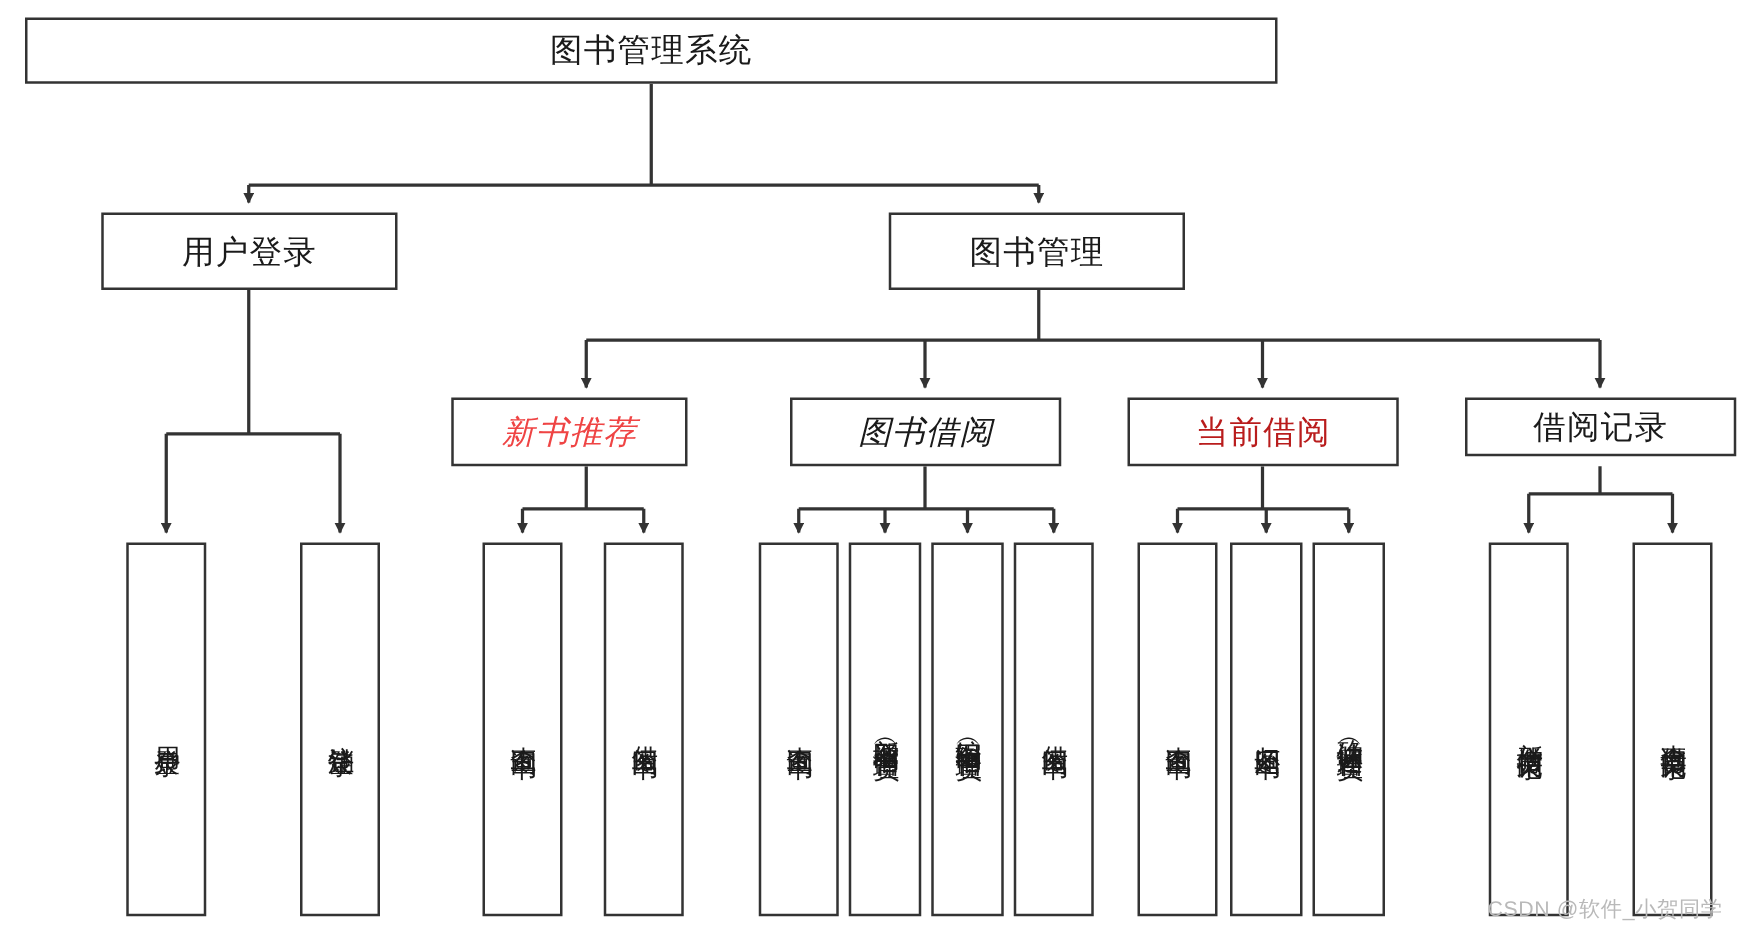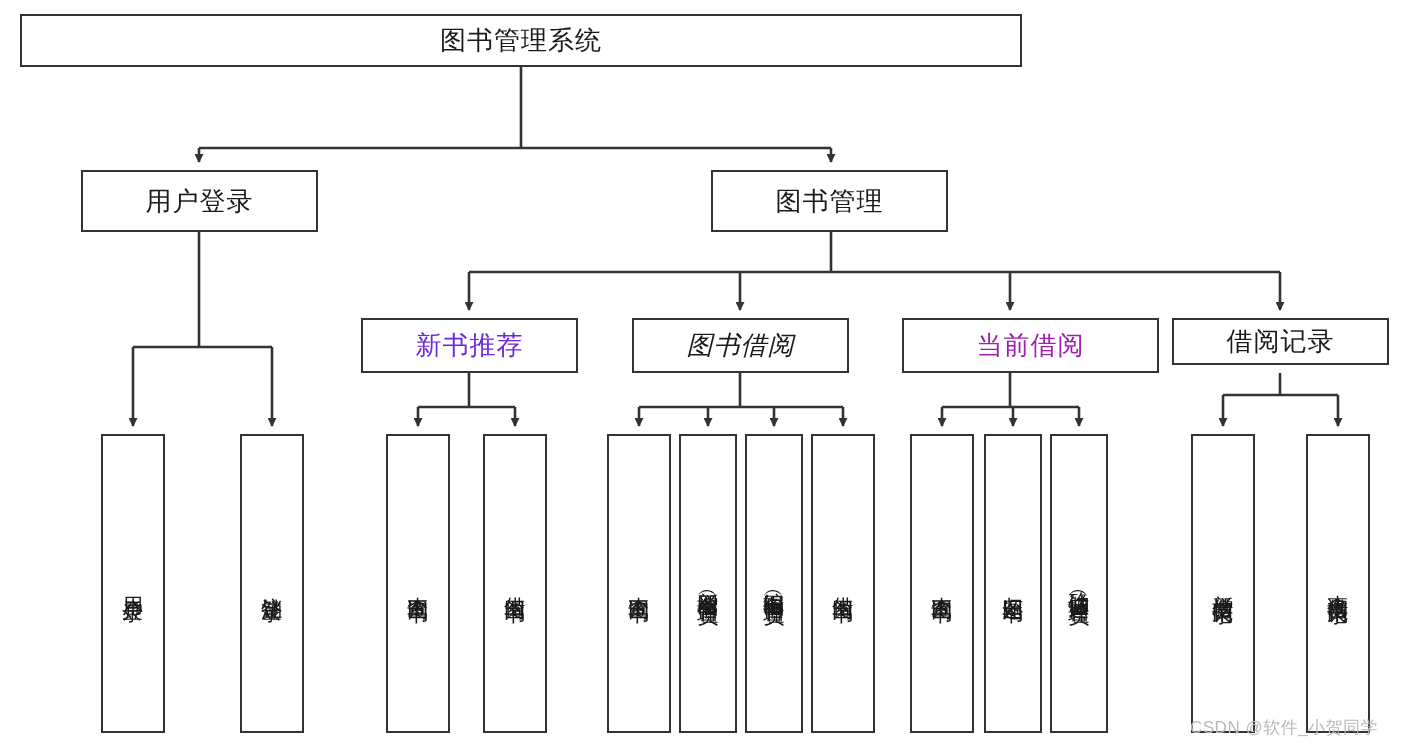--- a/index.html
+++ b/index.html
@@ -122,27 +122,27 @@
     <span class="lbl">图书管理系统</span>
   </div>
 
   <div class="node horiz" id="node-l2-0" style="left: 81px; top: 170px; width: 237px; height: 62px; border-color: rgb(51, 51, 51); color: rgb(26, 26, 26);">
     <span class="lbl">用户登录</span>
   </div>
   <div class="node horiz" id="node-l2-1" style="left: 711px; top: 170px; width: 237px; height: 62px; border-color: rgb(51, 51, 51); color: rgb(26, 26, 26);">
     <span class="lbl">图书管理</span>
   </div>
 
-  <div class="node horiz" id="node-l3-0" style="left: 361px; top: 318px; width: 217px; height: 55px; border-color: rgb(51, 51, 51); color: #6d28d9;">
+  <div class="node horiz" id="node-l3-0" style="left: 361px; top: 318px; width: 189px; height: 55px; border-color: rgb(51, 51, 51); color: #ef4444; font-style: italic;">
     <span class="lbl">新书推荐</span>
   </div>
   <div class="node horiz" id="node-l3-1" style="left: 632px; top: 318px; width: 217px; height: 55px; border-color: rgb(51, 51, 51); color: rgb(26, 26, 26); font-style: italic;">
     <span class="lbl">图书借阅</span>
   </div>
-  <div class="node horiz" id="node-l3-2" style="left: 902px; top: 318px; width: 257px; height: 55px; border-color: rgb(51, 51, 51); color: #a21caf;">
+  <div class="node horiz" id="node-l3-2" style="left: 902px; top: 318px; width: 217px; height: 55px; border-color: rgb(51, 51, 51); color: #b91c1c;">
     <span class="lbl">当前借阅</span>
   </div>
   <div class="node horiz" id="node-l3-3" style="left: 1172px; top: 318px; width: 217px; height: 47px; border-color: rgb(51, 51, 51); color: rgb(26, 26, 26);">
     <span class="lbl">借阅记录</span>
   </div>
 
   <div class="node vert" id="node-leaf-0" style="left: 101px; top: 434px; width: 64px; height: 299px; border-color: rgb(51, 51, 51); color: rgb(26, 26, 26);">
     <span class="lbl">用户登录</span>
   </div>
   <div class="node vert" id="node-leaf-1" style="left: 240px; top: 434px; width: 64px; height: 299px; border-color: rgb(51, 51, 51); color: rgb(26, 26, 26);">

